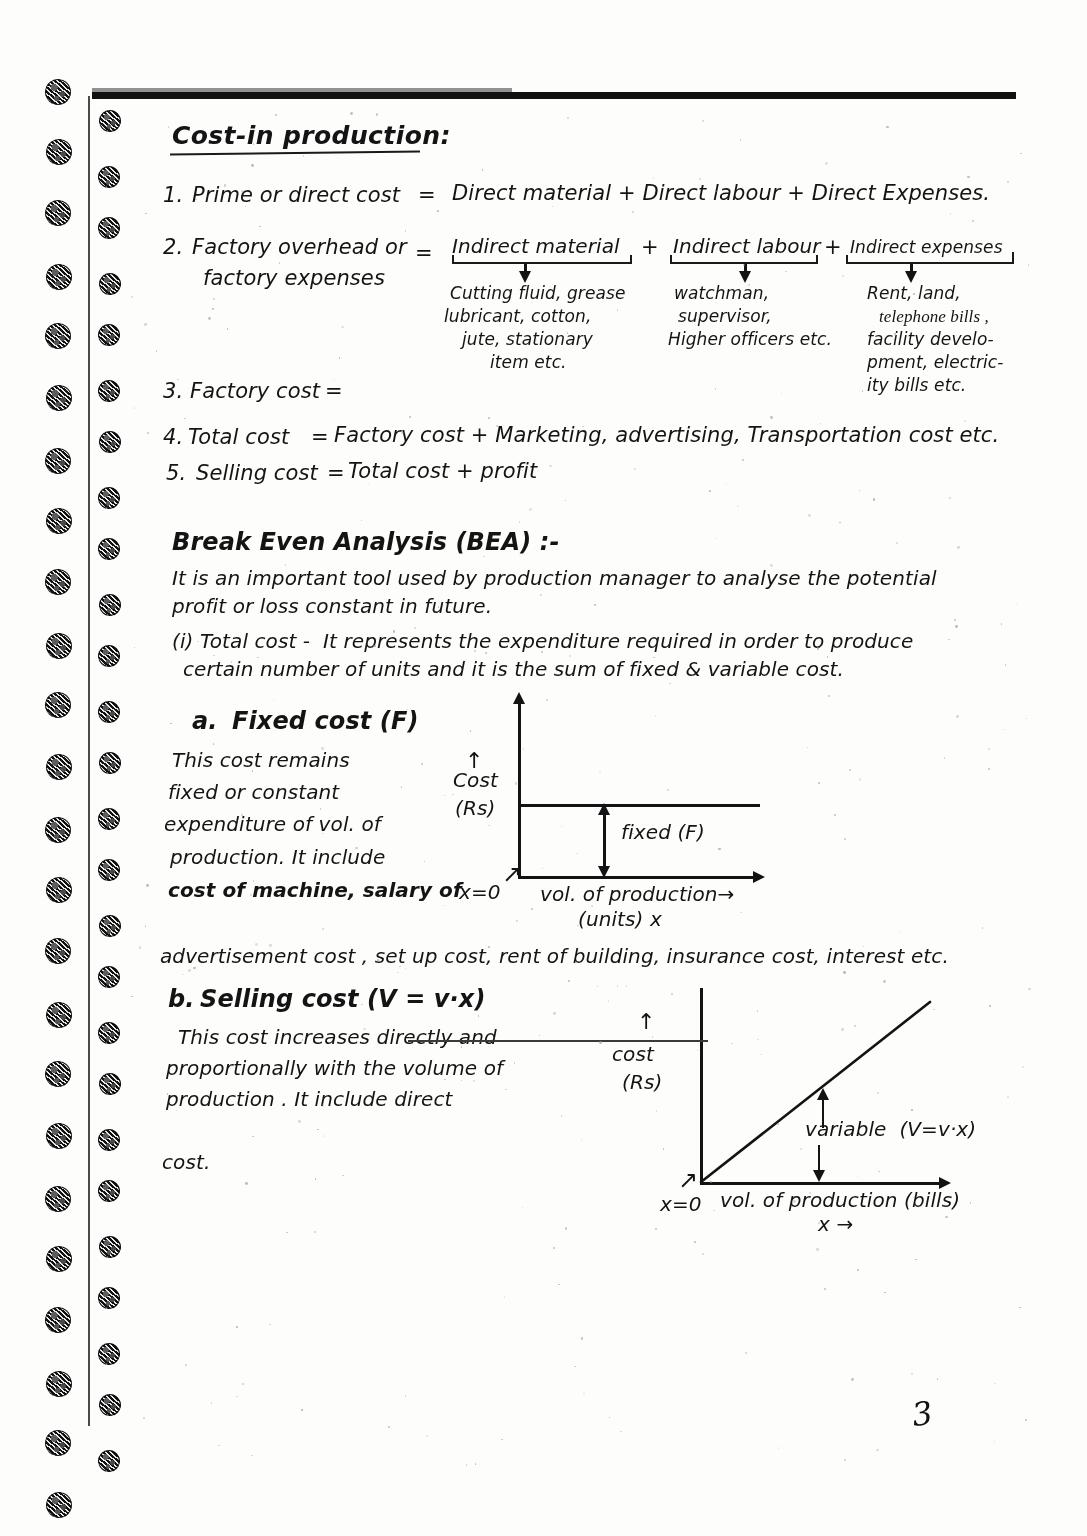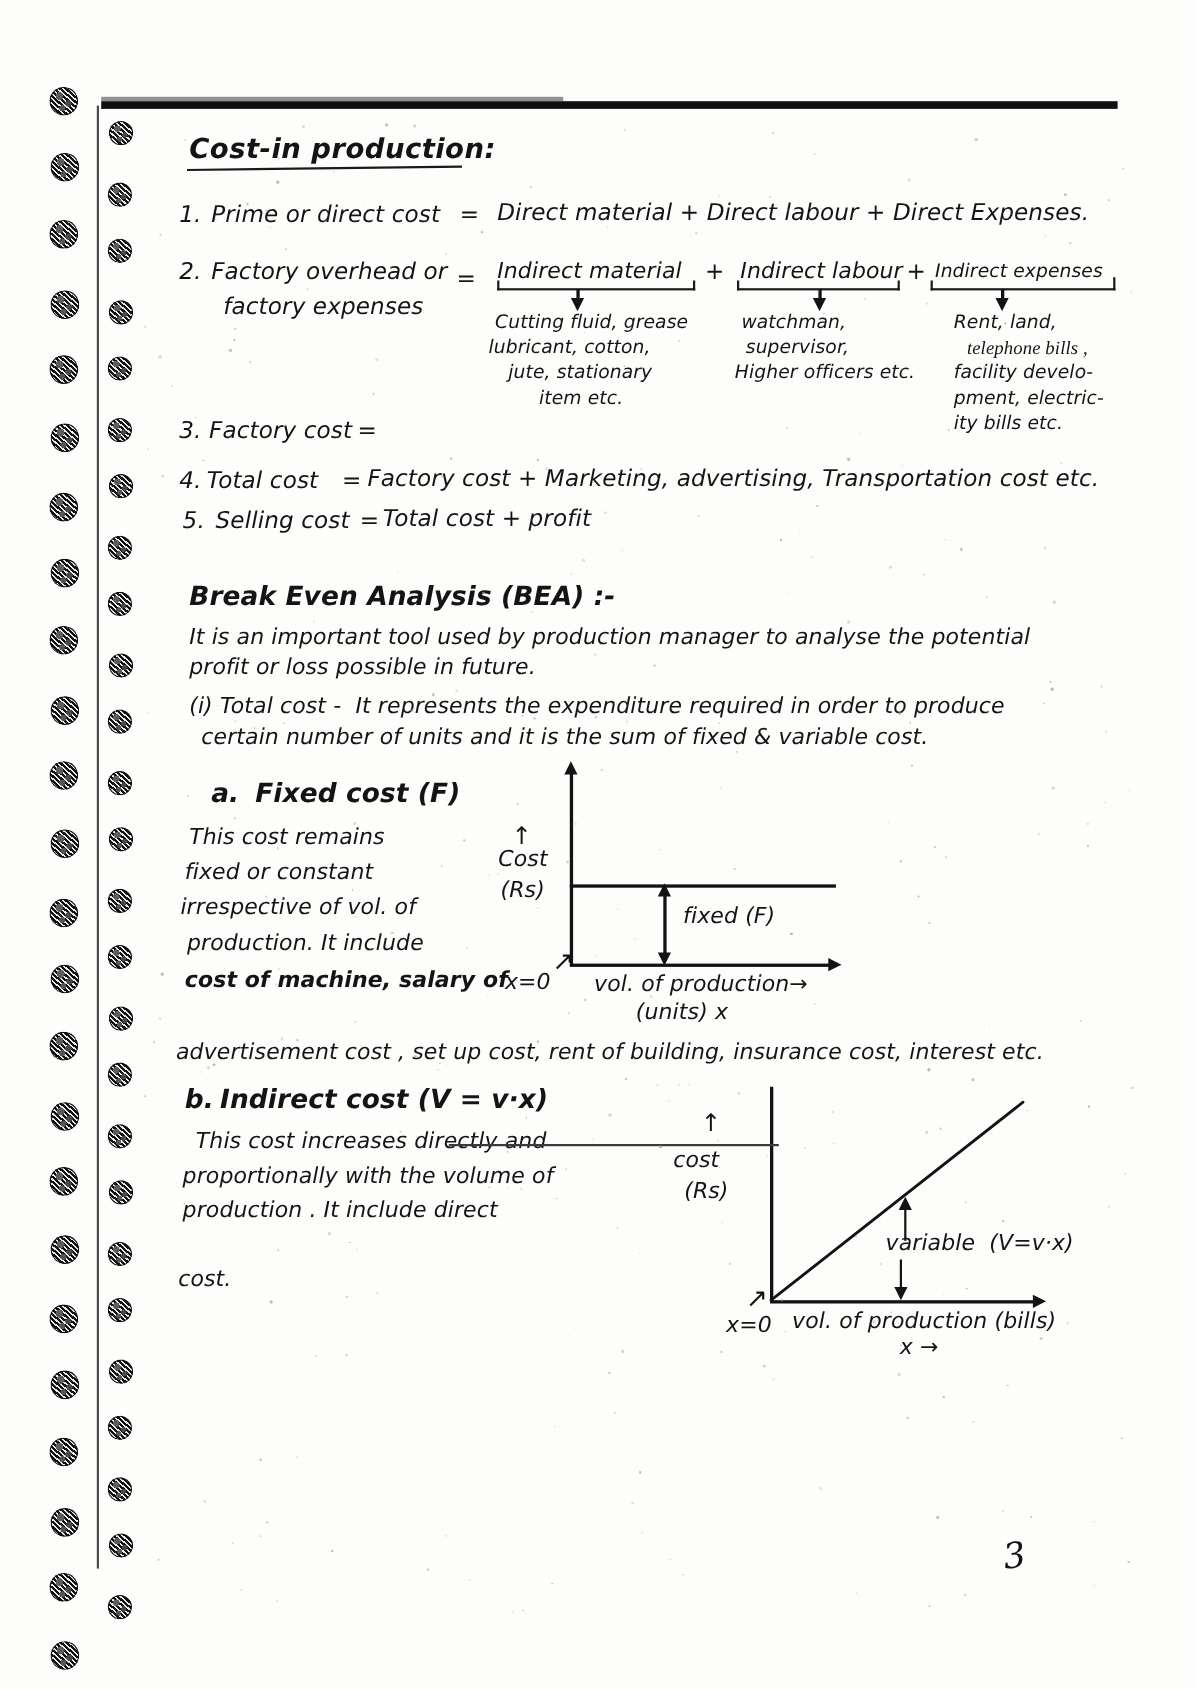--- a/index.html
+++ b/index.html
@@ -256,31 +256,31 @@
   <div class="hw s-main" style="left:311px; top:424px;">=</div>
   <div class="hw s-main" style="left:334px; top:422px;">Factory cost + Marketing, advertising, Transportation cost etc.</div>
 
   <div class="hw s-main" style="left:166px; top:460px;">5.</div>
   <div class="hw s-main" style="left:196px; top:460px;">Selling cost</div>
   <div class="hw s-main" style="left:327px; top:460px;">=</div>
   <div class="hw s-main" style="left:348px; top:458px;">Total cost + profit</div>
 
   <div class="hw s-head" style="left:172px; top:528px;">Break Even Analysis (BEA) :-</div>
   <div class="hw s-body" style="left:172px; top:566px;">It is an important tool used by production manager to analyse the potential</div>
-  <div class="hw s-body" style="left:172px; top:594px;">profit or loss possible in future.</div>
+  <div class="hw s-body" style="left:172px; top:594px;">profit or loss constant in future.</div>
 
   <div class="hw s-body" style="left:183px; top:657px;">certain number of units and it is the sum of fixed &amp; variable cost.</div>
   <div class="hw s-body" style="left:172px; top:629px;">(i) Total cost -  It represents the expenditure required in order to produce</div>
 
   <div class="hw s-head" style="left:192px; top:707px;">a.</div>
   <div class="hw s-head" style="left:232px; top:707px;">Fixed cost (F)</div>
 
   <div class="hw s-body" style="left:172px; top:748px;">This cost remains</div>
   <div class="hw s-body" style="left:168px; top:780px;">fixed or constant</div>
-  <div class="hw s-body" style="left:164px; top:812px;">irrespective of vol. of</div>
+  <div class="hw s-body" style="left:164px; top:812px;">expenditure of vol. of</div>
   <div class="hw s-body" style="left:170px; top:845px;">production. It include</div>
   <div class="hw s-body" style="left:168px; top:878px;font-weight:bold;">cost of machine, salary of</div>
   <div class="hw s-body" style="left:160px; top:944px;">advertisement cost , set up cost, rent of building, insurance cost, interest etc.</div>
 
   <div class="chart" style="left:440px; top:690px; width:330px; height:230px;">
 
     <div class="axis v" style="left:78px; top:12px; height:176px;"></div>
     <div class="arrowhead ah-up" style="left:73px; top:2px;"></div>
 
     <div class="axis h" style="left:78px; top:186px; width:238px;"></div>
@@ -299,21 +299,21 @@
     <div class="hw s-body" style="left:181px; top:130px;">fixed (F)</div>
 
     <div class="hw s-body" style="left:19px; top:190px;">x=0</div>
     <div class="hw" style="left:62px; top:170px; font-size:24px;">↗</div>
 
     <div class="hw s-body" style="left:100px; top:192px;">vol. of production→</div>
     <div class="hw s-body" style="left:138px; top:217px;">(units) x</div>
   </div>
 
   <div class="hw s-head" style="left:168px; top:985px;">b.</div>
-  <div class="hw s-head" style="left:200px; top:985px;">Indirect cost (V = v·x)</div>
+  <div class="hw s-head" style="left:200px; top:985px;">Selling cost (V = v·x)</div>
 
   <div class="hw s-body" style="left:178px; top:1025px;">This cost increases directly and</div>
   <div class="hw s-body" style="left:166px; top:1056px;">proportionally with the volume of</div>
   <div class="hw s-body" style="left:166px; top:1087px;">production . It include direct</div>
   <div class="hw s-body" style="left:162px; top:1150px;">cost.</div>
 
   <div class="chart" style="left:600px; top:990px; width:420px; height:250px;">
 
     <div class="axis v" style="left:100px; top:-2px; height:196px;"></div>
 

